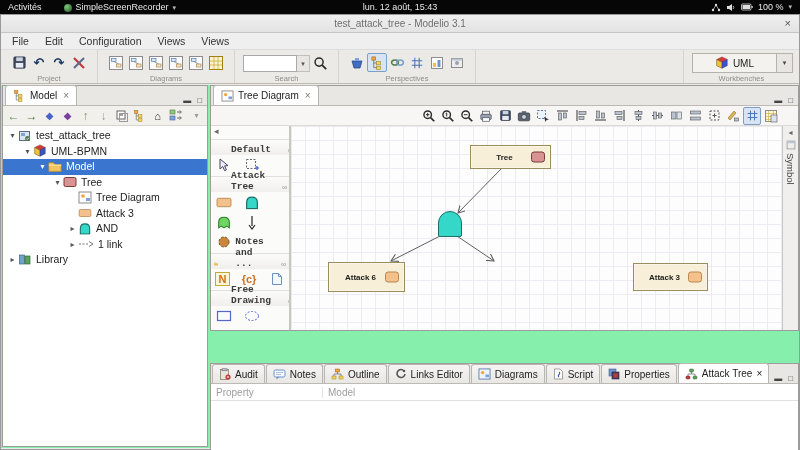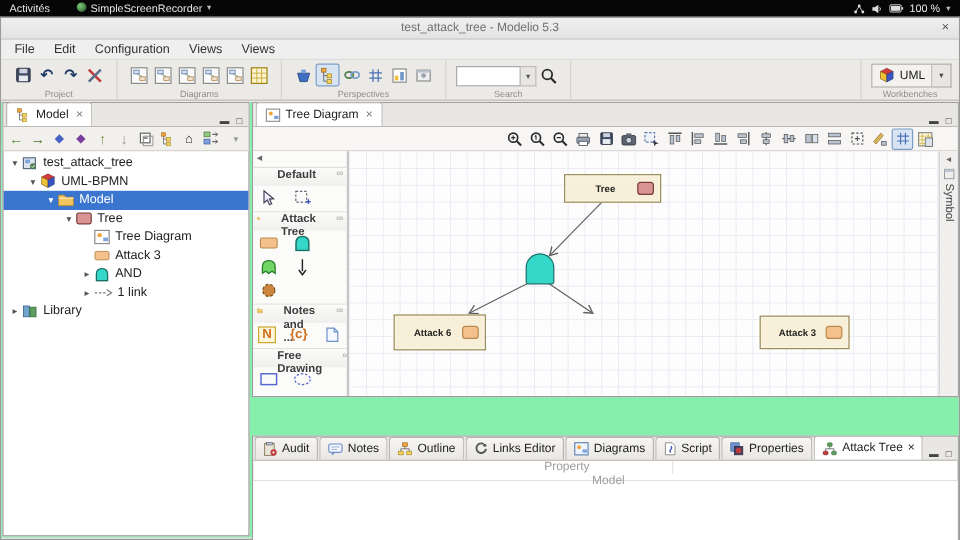--- a/index.html
+++ b/index.html
@@ -26,21 +26,21 @@
   
   #toolbar { height:34px; background:#eceae7; border-bottom:1px solid #bdbab5; display:flex; align-items:stretch; }
   .tgroup { position:relative; display:flex; align-items:flex-start; padding:3px 8px 9px 8px; border-right:1px solid #d7d4cf; }
   .tgroup .glabel { position:absolute; bottom:0px; left:0; right:0; text-align:center; font-size:7.5px; color:#8f8c88; }
   .tbtn { width:20px; height:19px; display:flex; align-items:center; justify-content:center; border-radius:2px; }
   .tbtn.pressed { background:#d9e4f2; border:1px solid #7d9ec9; }
   .glyphbtn { font-size:13px; color:#1d3a63; font-weight:bold; line-height:1; }
   #search-box { width:54px; height:17px; border:1px solid #a9a9a9; background:#fff; font-size:10px; padding:0 3px; margin-top:2px; }
   .drop { width:13px; height:17px; margin-top:2px; border:1px solid #c2bfba; border-left:none; background:#e8e6e3; font-size:7px; color:#555; display:flex; align-items:center; justify-content:center; }
   #wb-group { margin-left:auto; border-right:none; border-left:1px solid #d7d4cf; padding-right:6px; }
-  #wb-select { display:flex; align-items:center; gap:4px; height:20px; border:1px solid #b5b2ad; background:#f4f2ef; padding:0 5px; font-size:10px; color:#222; }
+  #wb-select { display:flex; align-items:center; gap:4px; height:20px; border:1px solid #b5b2ad; background:#f4f2ef; padding:0 22px; font-size:10px; color:#222; }
   #wb-drop { width:16px; height:20px; border:1px solid #b5b2ad; border-left:none; background:#e8e6e3; font-size:7px; display:flex; align-items:center; justify-content:center; color:#444; }
 
   
   #workspace { position:absolute; left:0; top:70px; width:798px; height:363px; background:#86efac; }
   .panel-tabs { height:20px; background:#e9e7e4; border-bottom:1px solid #bdbab5; display:flex; align-items:flex-end; }
   .ptab { display:flex; align-items:center; gap:4px; height:20px; padding:0 7px; font-size:10px; color:#222; background:linear-gradient(#fbfaf9,#eceae7); border:1px solid #b9b6b1; border-bottom:none; border-radius:3px 3px 0 0; margin-left:2px; }
   .ptab.active { background:#fff; font-weight:normal; }
   .ptab .tclose { font-size:10px; color:#777; margin-left:2px; }
   .minmax { margin-left:auto; display:flex; gap:6px; padding-right:5px; font-size:8px; color:#444; align-items:center; }
 
@@ -58,21 +58,21 @@
   .tlabel { line-height:15px;text-align:center; }
 
   
   #editor { position:absolute; left:209px; top:0; width:589px; height:246px; background:#fff; border:1px solid #9c9c9c; }
   #diagram-toolbar { height:20px; background:#f7f6f5; border-bottom:1px solid #dddad5; display:flex; align-items:center; justify-content:flex-end; gap:1px; padding-right:18px; }
   #diagram-toolbar .tbtn { width:18px; height:18px; }
   #editor-body { position:relative; display:flex; height:204px; }
   #palette { width:80px; background:#fbfbfa; border-right:2px solid #c9c6c1; font-size:10px; overflow:hidden; }
   #palette-collapse { height:13px; font-size:9px; color:#666; padding-left:3px; }
   .psection { border-top:1px solid #e2e0dd; }
-  .pheader { display:flex; align-items:flex-start; gap:17px; height:15px; padding:0 3px; color:#3c3c3c; font-weight:bold; font-size:9.5px; background:linear-gradient(#fbfbfa,#f0efed); }
+  .pheader { display:flex; align-items:flex-end; gap:17px; height:15px; padding:0 3px; color:#3c3c3c; font-weight:bold; font-size:9.5px; background:linear-gradient(#fbfbfa,#f0efed);font-family:Liberation Mono, monospace; }
   .pheader .pin { margin-left:auto; color:#a0a0a0; font-size:8px; font-weight:normal; }
   .pitems { display:flex; flex-wrap:wrap; padding:2px 2px 3px 4px; gap:4px 10px; align-items:center; }
   .pitem { width:18px; height:16px; display:flex; align-items:center; justify-content:center; }
   .pglyph { font-size:11px; font-weight:bold; color:#cf6f1e; }
 
   #canvas { position:relative; flex:1; background:#fdfdfe;
     background-image:linear-gradient(#ecebf4 1px, transparent 1px), linear-gradient(90deg,#ecebf4 1px, transparent 1px);
     background-size:14px 14px; overflow:hidden; }
   .node { position:absolute; background:#f7efd7; border:1px solid #9a8d5e; display:flex; align-items:center; justify-content:center; box-shadow:0 0 0 1px rgba(255,255,255,.4) inset; }
   .node .nlabel { font-size:8px; font-weight:bold; color:#222; transform:translateX(-6px); }
@@ -82,21 +82,21 @@
   #and-node { position:absolute; width:24px; height:26px; background:#35d8c8; border:1.5px solid #1d6f66; border-radius:12px 12px 2px 2px; }
 
   #symbol-strip { width:16px; background:#f0efed; border-left:1px solid #c9c6c1; display:flex; flex-direction:column; align-items:center; padding-top:2px; gap:3px; }
   #symbol-strip .vlabel { writing-mode:vertical-rl; font-size:9.5px; color:#444; }
   #symbol-strip .chev { font-size:8px; color:#666; }
 
   
   #bottom-panel { position:absolute; left:209px; top:246px; width:589px; height:115px; background:#fff; border:1px solid #9c9c9c;margin-top:32px; }
   .btab { display:flex; align-items:center; gap:4px; height:19px; padding:0 6px; font-size:10px; color:#222; background:linear-gradient(#f6f5f3,#e9e7e4); border:1px solid #b9b6b1; border-bottom:none; border-radius:3px 3px 0 0; margin-left:1px; }
   .btab.active { background:#fff; height:20px; }
-  #prop-header { height:17px; display:flex; border-bottom:1px solid #e0e0e0; font-size:10px; color:#9d9d9d; align-items:center;flex-direction:column; }
+  #prop-header { height:17px; display:flex; border-bottom:1px solid #e0e0e0; font-size:10px; color:#9d9d9d; align-items:center; }
   #prop-header .col1 { width:112px; padding-left:5px; border-right:1px solid #e4e4e4; }
   #prop-header .col2 { padding-left:5px; }
   #prop-body { height:76px; background:#fff; }
 
   svg { display:block; }
 </style>
 </head>
 <body>
 
 <svg width="0" height="0" style="position:absolute">
@@ -155,26 +155,27 @@
       <rect x="5.5" y="2.5" width="5" height="2.5" fill="#5d6570"></rect>
     </symbol>
   </defs>
 </svg>
 
 <div id="screen">
 
   <div id="gnome-bar">
     <div class="gleft">
       <span>Activités</span>
-      <span style="display:flex;align-items:flex-start;gap:4px;padding-left:12px;">
+      <span style="display:flex;align-items:flex-end;gap:4px;padding-left:12px;">
         <span class="appdot"></span>
         <span>SimpleScreenRecorder</span>
         <span class="gcaret">▾</span>
       </span>
     </div>
+    <div class="gcenter">lun. 12 août, 15:43</div>
     <div class="gright">
       <svg class="trayicon" width="10" height="9" viewBox="0 0 10 9">
         <circle cx="5" cy="2" r="1.2" fill="#ddd"></circle>
           <circle cx="2" cy="7" r="1.2" fill="#ddd"></circle>
           <circle cx="8" cy="7" r="1.2" fill="#ddd"></circle>
         <path d="M5,2 L2,7 M5,2 L8,7" stroke="#ddd" stroke-width=".7"></path>
       </svg>
       <svg class="trayicon" width="10" height="9" viewBox="0 0 10 9">
         <polygon points="1,3 3,3 6,1 6,8 3,6 1,6" fill="#ddd"></polygon>
           <path d="M7,3 Q8.5,4.5 7,6" stroke="#ddd" fill="none" stroke-width=".8"></path>
@@ -185,21 +186,21 @@
           <rect x="10.5" y="3" width="1.2" height="2" fill="#ddd"></rect>
       </svg>
       <span>100 %</span>
       <span class="gcaret">▾</span>
     </div>
   </div>
 
   <div id="window">
 
     <div id="titlebar">
-      <span>test_attack_tree - Modelio 5.3</span>
+      <span>test_attack_tree - Modelio 3.1</span>
       <span class="wclose">×</span>
     </div>
 
     <div id="menubar">
       <span>File</span>
       <span>Edit</span>
       <span>Configuration</span>
       <span>Views</span>
       <span>Views</span>
     </div>
@@ -249,67 +250,67 @@
           </span>
         <span class="tbtn">
           <svg width="16" height="16" viewBox="0 0 16 16">
               <rect x="1.5" y="1.5" width="13" height="13" fill="#fdf4cf" stroke="#9d8112" stroke-width="1"></rect>
               <path d="M2,6 H14 M2,10 H14 M6,2 V14 M10,2 V14" stroke="#c9ad3f" stroke-width=".8"></path>
             </svg>
         </span>
         <span class="glabel">Diagrams</span>
       </div>
       <div class="tgroup">
-        <span class="tbtn">
-          <svg width="14" height="14" viewBox="0 0 14 14">
-              <path d="M2,5 L12,5 L10,12 L4,12 Z" fill="#3f6fc2" stroke="#24407a" stroke-width=".7"></path>
-              <rect x="5" y="2" width="4" height="3" fill="#7fa3dd"></rect>
-            </svg>
-        </span>
-        <span class="tbtn pressed">
-            <svg width="15" height="15">
-              <use href="#sy-treelist"></use>
-            </svg>
-          </span>
-        <span class="tbtn">
-          <svg width="15" height="13" viewBox="0 0 15 13">
-              <ellipse cx="5" cy="6.5" rx="3.4" ry="2.6" fill="none" stroke="#4f7d4f" stroke-width="1.5"></ellipse>
-              <ellipse cx="10" cy="6.5" rx="3.4" ry="2.6" fill="none" stroke="#77a0c9" stroke-width="1.5"></ellipse>
-            </svg>
-        </span>
-        <span class="tbtn">
-            <svg width="14" height="14">
-              <use href="#sy-grid"></use>
-            </svg>
-          </span>
-        <span class="tbtn">
-          <svg width="14" height="14" viewBox="0 0 14 14">
-              <rect x="1.5" y="1.5" width="11" height="11" fill="#fff" stroke="#8c8c8c"></rect>
-              <rect x="3" y="7" width="3" height="4" fill="#f0c040"></rect>
-              <rect x="7.5" y="4" width="3" height="7" fill="#6f94c9"></rect>
-            </svg>
-        </span>
-        <span class="tbtn">
-          <svg width="14" height="14" viewBox="0 0 14 14">
-              <rect x="1.5" y="2.5" width="11" height="9" fill="#eee" stroke="#8c8c8c"></rect>
-              <circle cx="7" cy="7" r="2" fill="#9aa2ad"></circle>
-              <rect x="1.5" y="2.5" width="11" height="2" fill="#b9c2cf"></rect>
-            </svg>
-        </span>
-        <span class="glabel">Perspectives</span>
-      </div>
-      <div class="tgroup">
         <input id="search-box" type="text" value="" style="">
         <span class="drop">▾</span>
         <span class="tbtn" style="margin-top:1px;">
             <svg width="15" height="15">
               <use href="#sy-mag"></use>
             </svg>
           </span>
         <span class="glabel">Search</span>
+      </div>
+      <div class="tgroup">
+        <span class="tbtn">
+          <svg width="14" height="14" viewBox="0 0 14 14">
+              <path d="M2,5 L12,5 L10,12 L4,12 Z" fill="#3f6fc2" stroke="#24407a" stroke-width=".7"></path>
+              <rect x="5" y="2" width="4" height="3" fill="#7fa3dd"></rect>
+            </svg>
+        </span>
+        <span class="tbtn pressed">
+            <svg width="15" height="15">
+              <use href="#sy-treelist"></use>
+            </svg>
+          </span>
+        <span class="tbtn">
+          <svg width="15" height="13" viewBox="0 0 15 13">
+              <ellipse cx="5" cy="6.5" rx="3.4" ry="2.6" fill="none" stroke="#4f7d4f" stroke-width="1.5"></ellipse>
+              <ellipse cx="10" cy="6.5" rx="3.4" ry="2.6" fill="none" stroke="#77a0c9" stroke-width="1.5"></ellipse>
+            </svg>
+        </span>
+        <span class="tbtn">
+            <svg width="14" height="14">
+              <use href="#sy-grid"></use>
+            </svg>
+          </span>
+        <span class="tbtn">
+          <svg width="14" height="14" viewBox="0 0 14 14">
+              <rect x="1.5" y="1.5" width="11" height="11" fill="#fff" stroke="#8c8c8c"></rect>
+              <rect x="3" y="7" width="3" height="4" fill="#f0c040"></rect>
+              <rect x="7.5" y="4" width="3" height="7" fill="#6f94c9"></rect>
+            </svg>
+        </span>
+        <span class="tbtn">
+          <svg width="14" height="14" viewBox="0 0 14 14">
+              <rect x="1.5" y="2.5" width="11" height="9" fill="#eee" stroke="#8c8c8c"></rect>
+              <circle cx="7" cy="7" r="2" fill="#9aa2ad"></circle>
+              <rect x="1.5" y="2.5" width="11" height="2" fill="#b9c2cf"></rect>
+            </svg>
+        </span>
+        <span class="glabel">Perspectives</span>
       </div>
       <div class="tgroup" id="wb-group">
         <span id="wb-select">
           <svg width="14" height="14">
               <use href="#sy-cube"></use>
             </svg>
           <span>UML</span>
         </span>
         <span id="wb-drop">▾</span>
         <span class="glabel">Workbenches</span>

